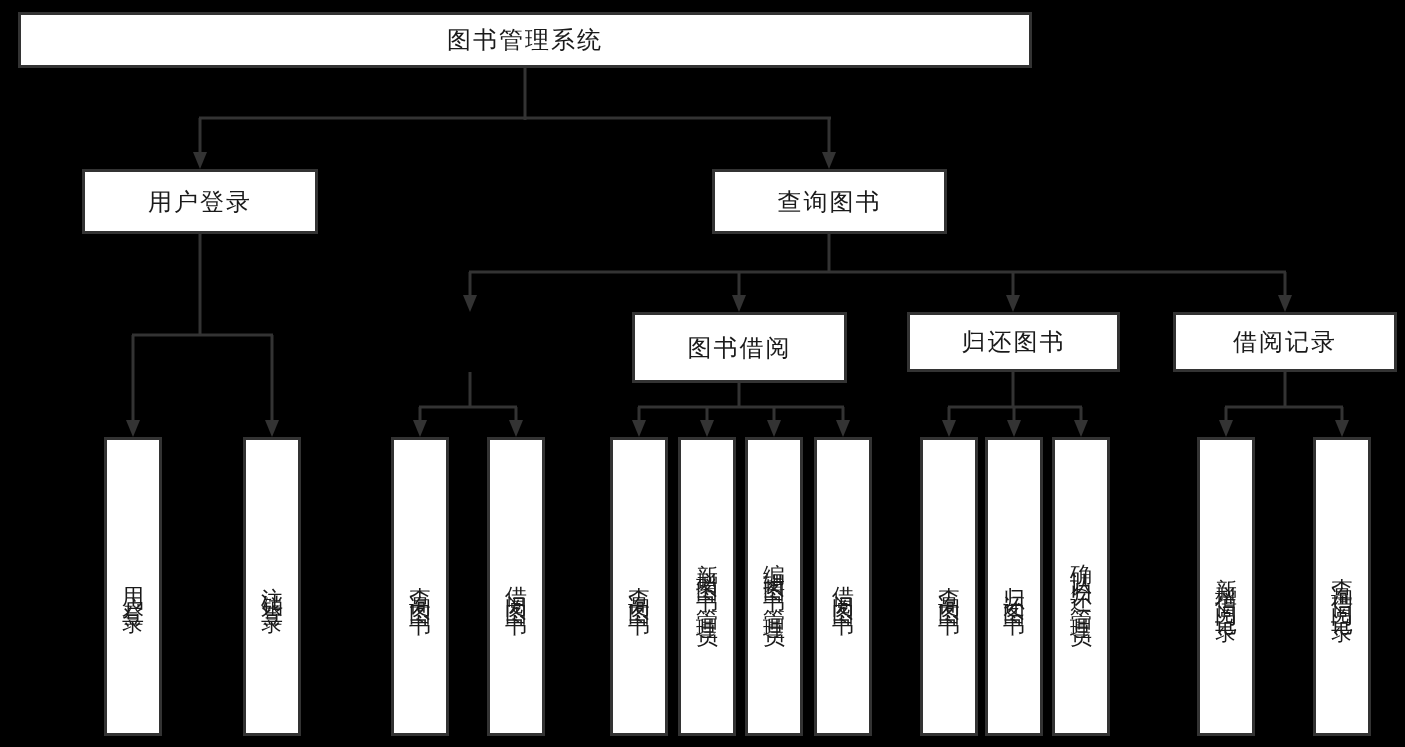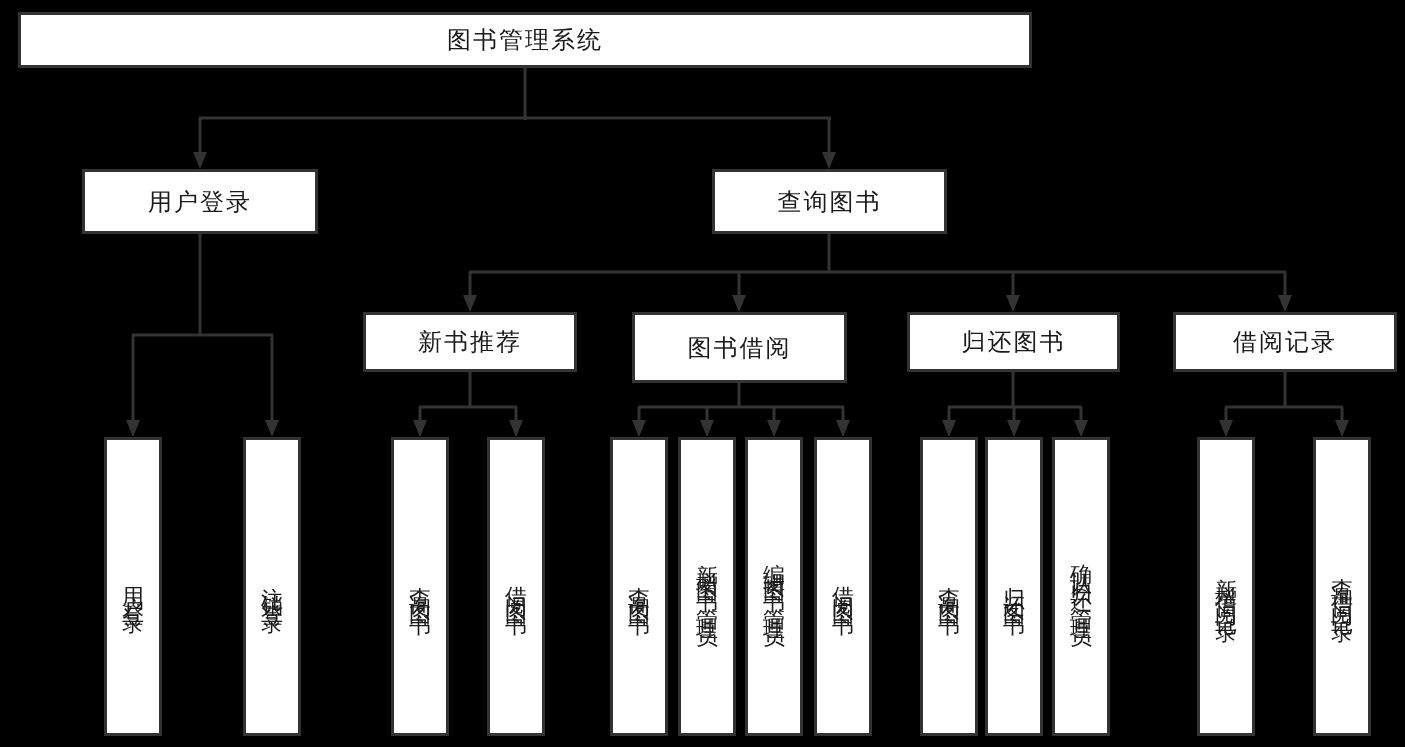--- a/index.html
+++ b/index.html
@@ -83,23 +83,20 @@
     <span class="hlabel">图书管理系统</span>
   </div>
 
   <div class="node" style="left:82px;top:169px;width:236px;height:65px;">
     <span class="hlabel">用户登录</span>
   </div>
   <div class="node" style="left:712px;top:169px;width:235px;height:65px;">
     <span class="hlabel">查询图书</span>
   </div>
 
-  <div class="node" style="left:363px;top:312px;width:214px;height:60px;">
-    <span class="hlabel">新书推荐</span>
-  </div>
   <div class="node" style="left:632px;top:312px;width:215px;height:71px;">
     <span class="hlabel">图书借阅</span>
   </div>
   <div class="node" style="left:907px;top:312px;width:213px;height:60px;">
     <span class="hlabel">归还图书</span>
   </div>
   <div class="node" style="left:1173px;top:312px;width:224px;height:60px;">
     <span class="hlabel">借阅记录</span>
   </div>
 

